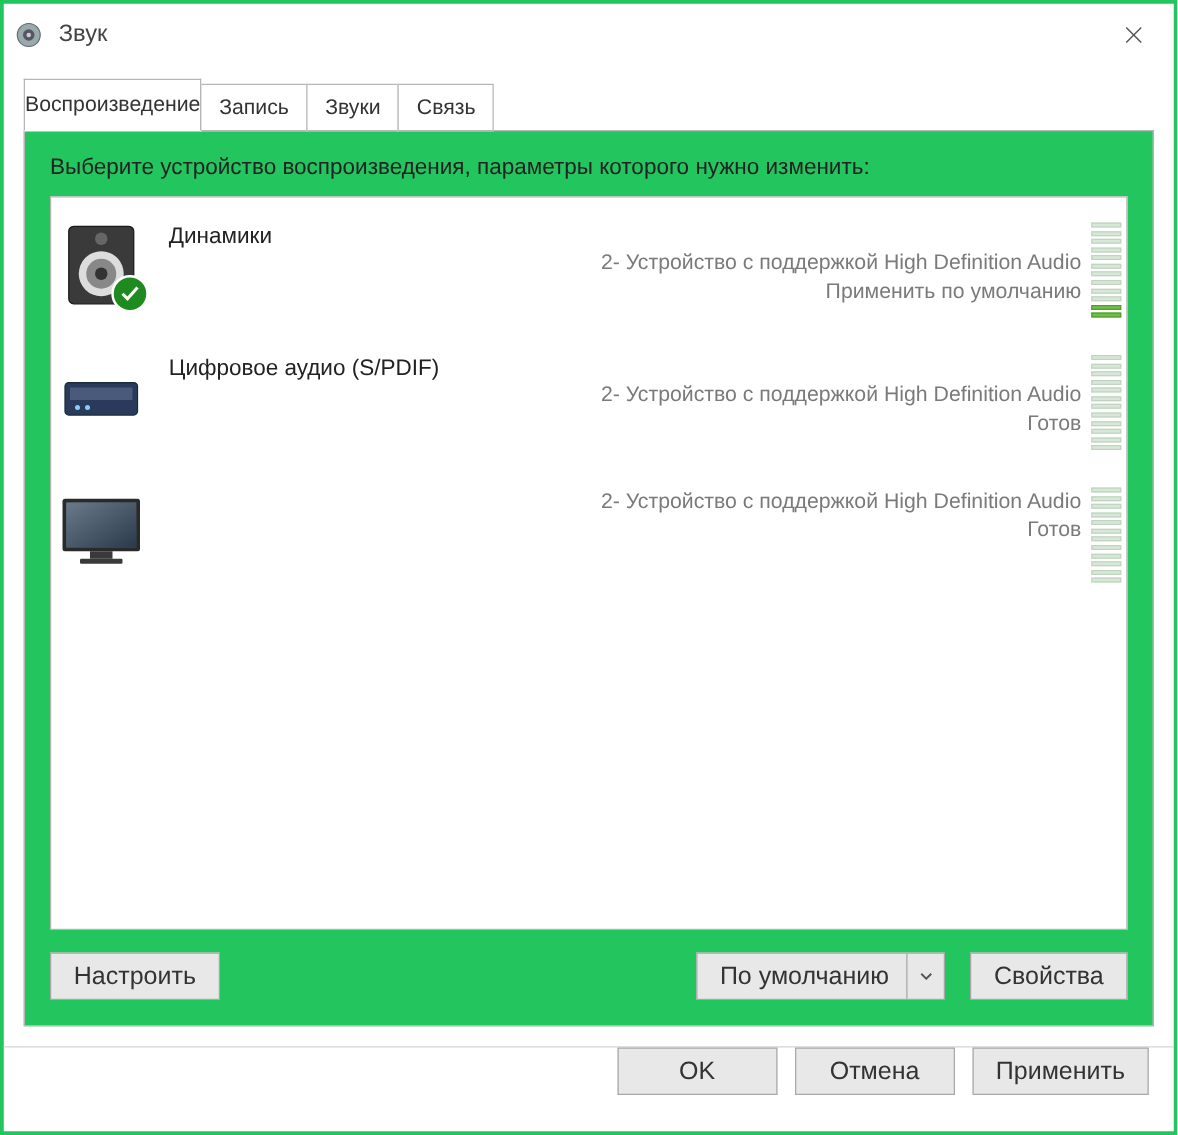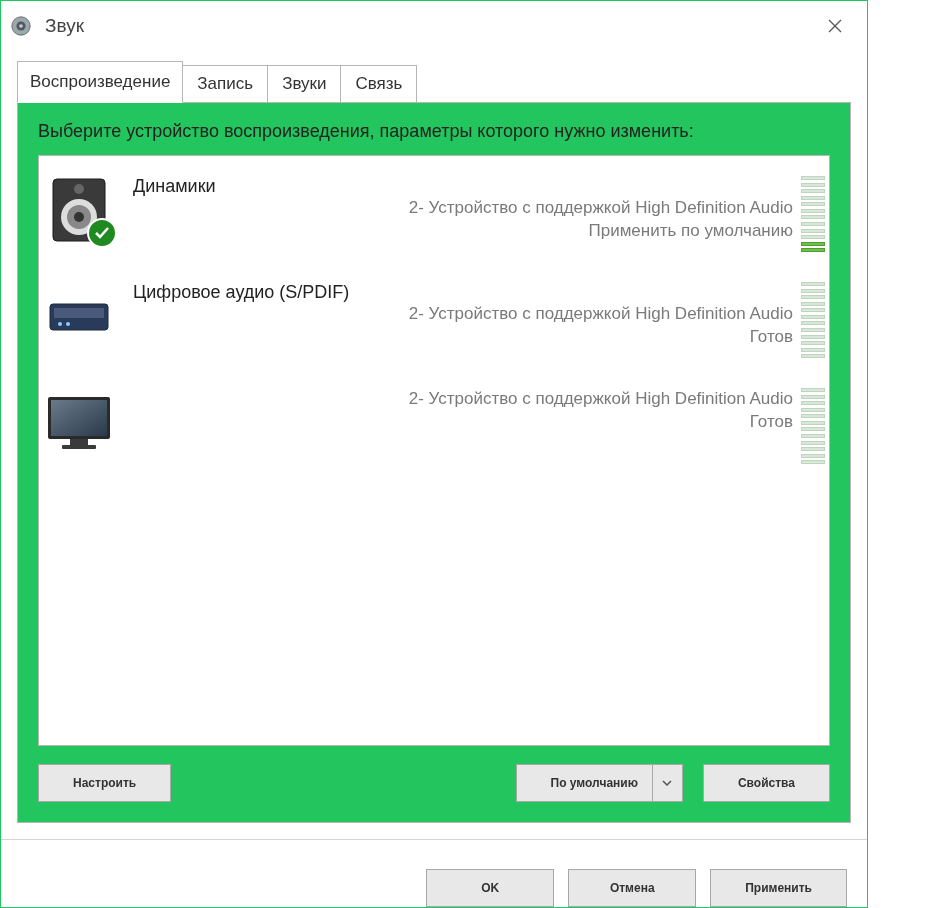--- a/index.html
+++ b/index.html
@@ -4,24 +4,24 @@
 <style>
   * { box-sizing: border-box; }
   body {
     margin: 0;
     font-family: "Segoe UI", Tahoma, sans-serif;
     background: #fff;
     color: #000;
     font-size: 15px;
   }
   .window {
-    width: 868px;
+    width: 942px;
     height: 908px;
     background: #fff;
-    border: 1px solid #22c55e;
+    border: 3px solid #22c55e;
     display: flex;
     flex-direction: column;
   }
   .titlebar {
     height: 50px;
     display: flex;
     align-items: center;
     padding: 0 8px;
   }
   .titlebar-icon {
@@ -62,21 +62,21 @@
     border: 1px solid #b6b6b6;
     background: #fff;
     font-size: 17px;
     color: #333;
     margin-right: -1px;
     cursor: pointer;
     position: relative;
   }
   .tab.active {
     border-bottom: 1px solid #fff;
-    padding: 10px 12px;
+    padding: 10px 0;
     z-index: 3;
     text-align: right;
   }
   .tab-panel {
     border: 1px solid #b6b6b6;
     flex: 1;
     margin-top: -1px;
     padding: 16px 20px 20px 20px;
     display: flex;
     flex-direction: column;
@@ -144,47 +144,46 @@
   .level-bar.lit { background: #6fbf4a; border-color: #4f9f2f; }
   .panel-buttons {
     display: flex;
     justify-content: space-between;
     align-items: center;
     margin-top: 18px;
   }
   .btn {
     height: 38px;
     min-width: 120px;
-    padding: 0 34px;
+    padding: 0 18px;
     background: #e8e8e8;
     border: 1px solid #a8a8a8;
-    font-size: 12px;
+    font-size: 20px;
     color: #333;
     cursor: pointer;
     display: inline-flex;
     align-items: center;
     justify-content: center;
-    font-weight: bold;
   }
   .btn.with-arrow { padding-right: 0; }
   .btn .arrow-sect {
     border-left: 1px solid #a8a8a8;
     height: 100%;
     width: 30px;
     display: inline-flex;
     align-items: center;
     justify-content: center;
     margin-left: 14px;
   }
   .right-btn-group { display: flex; gap: 20px; margin-left: 36px; }
   .footer {
     height: 68px;
     border-top: 1px solid #d4d4d4;
     display: flex;
-    align-items: flex-end;
+    align-items: flex-start;
     justify-content: flex-end;
     gap: 14px;
     padding: 0 20px;
   }
   .footer .btn { min-width: 128px; }
   .check-overlay {
     position: absolute;
     right: -2px;
     bottom: -2px;
     width: 30px;

